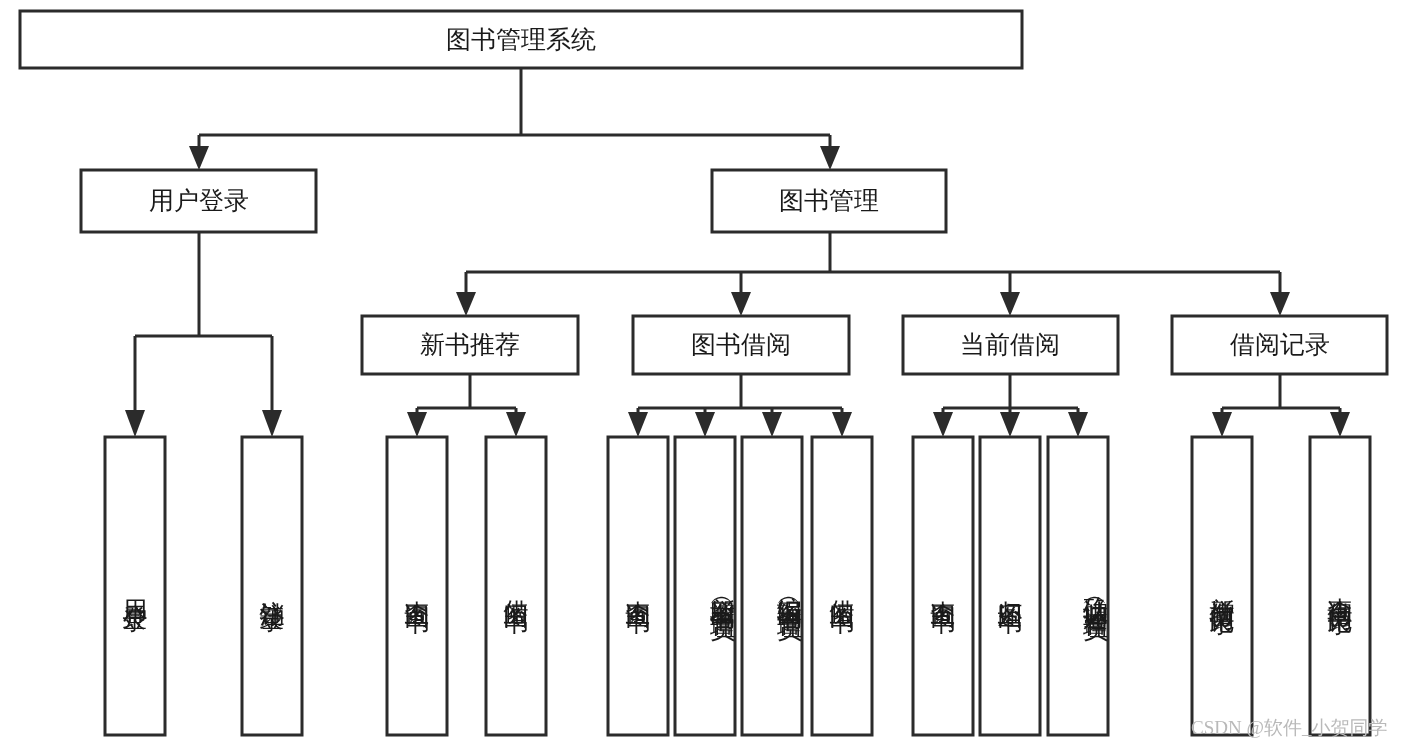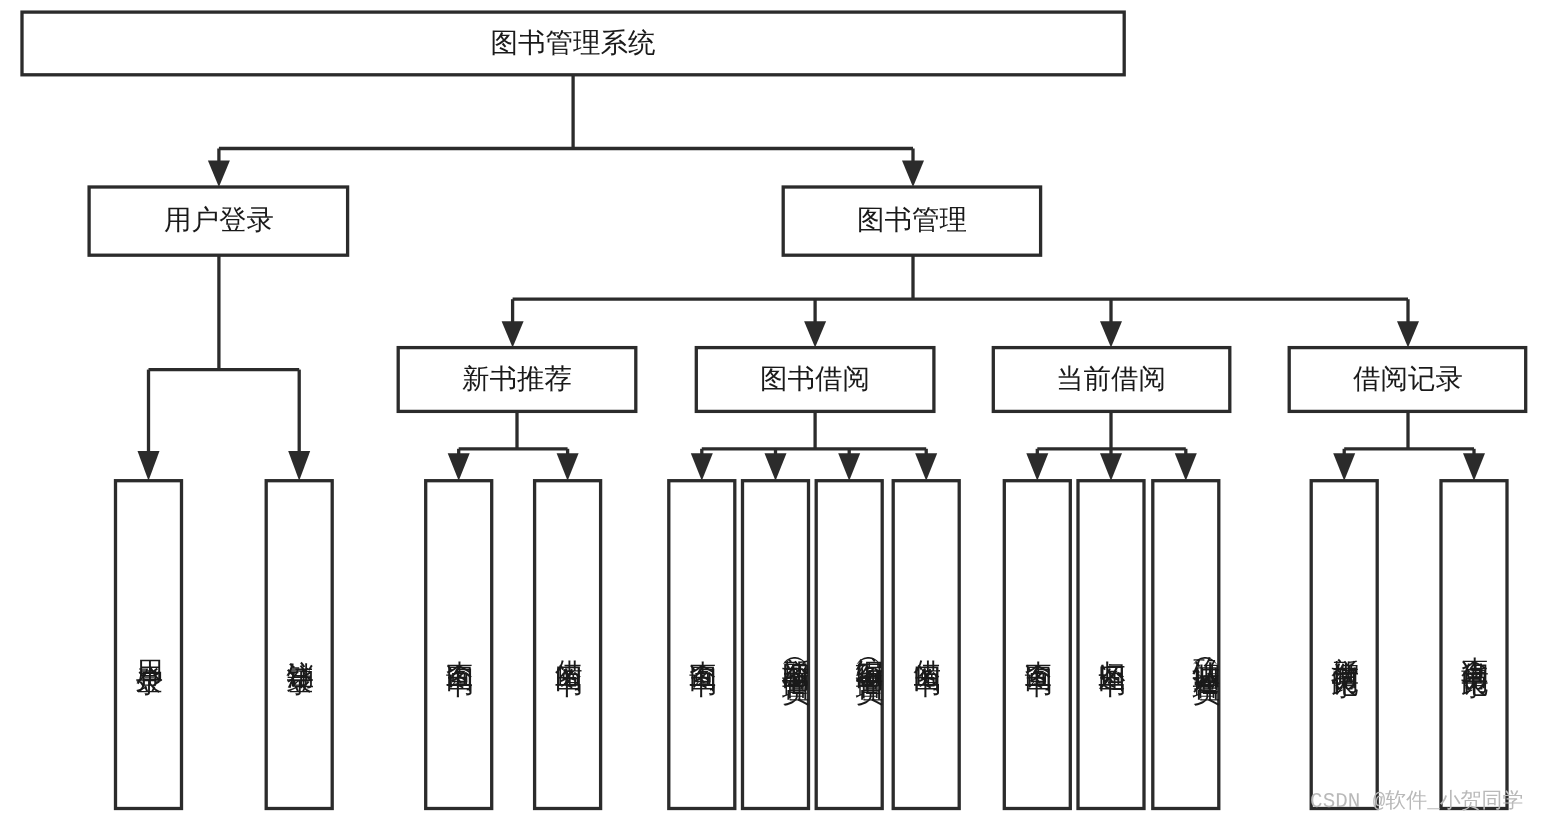--- a/index.html
+++ b/index.html
@@ -58,21 +58,21 @@
     letter-spacing: 3px;
     line-height: 1;
     text-align: center;
     display: flex;
     align-items: center;
     justify-content: center;
     pointer-events: none;
   }
   .watermark {
     position: absolute;
-    font-family: Liberation Mono, monospace;
+    font-family: Liberation Serif, serif;
     font-size: 19px;
     color: #b9b9b9;
     white-space: nowrap;
   }
 </style>
 </head>
 <body>
 
 <div id="diagram-root">
 

